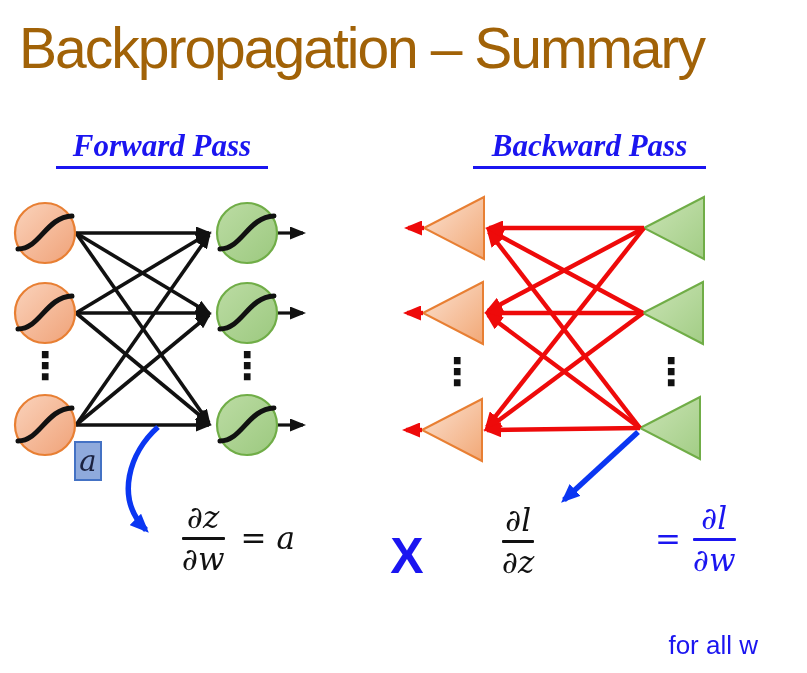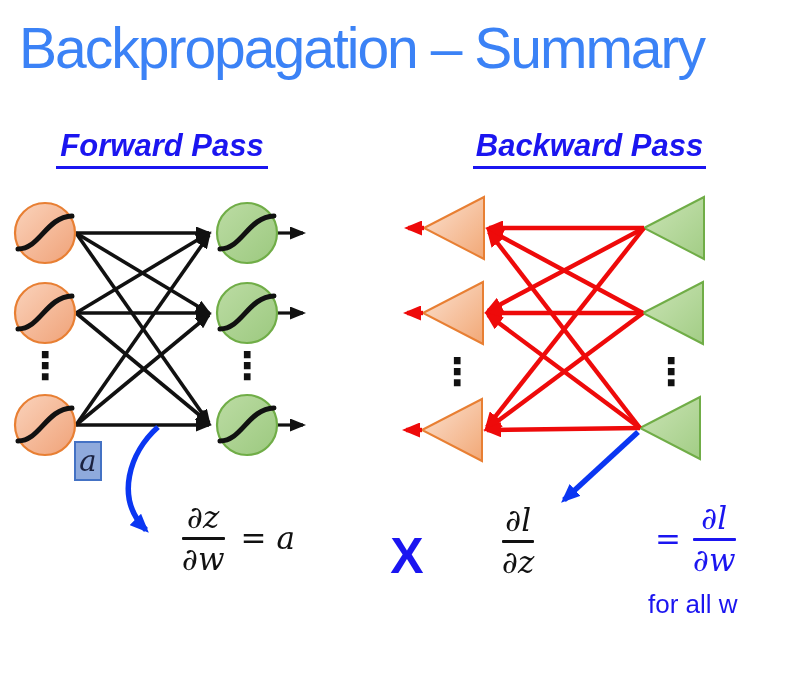--- a/index.html
+++ b/index.html
@@ -2,26 +2,26 @@
 <html><head>
 <meta charset="utf-8">
 <style>
   html,body{margin:0;padding:0;}
   body{
     width:807px;height:673px;position:relative;overflow:hidden;
     background:#ffffff;font-family:"Liberation Sans",sans-serif;
   }
   .slide-title{
     position:absolute;left:19px;top:16px;width:780px;
-    font-size:57px;font-weight:300;letter-spacing:-2px;color:#3b82f6;
+    font-size:57px;font-weight:300;letter-spacing:-2px;color:#a16207;
     line-height:1.15;white-space:nowrap;
   }
   .pass-heading{
     position:absolute;top:130px;
-    font-family:Liberation Sans, sans-serif;font-weight:bold;font-style:italic;
+    font-family:Liberation Serif, serif;font-weight:bold;font-style:italic;
     font-size:31px;color:#1b15f0;text-align:center;
     border-bottom:3px solid #1b15f0;padding-bottom:3px;line-height:1.05;
   }
   #fwd-heading{left:56px;width:212px;}
   #bwd-heading{left:449px;width:233px;margin-left:24px;}
   #diagram-svg{position:absolute;left:0;top:0;}
   .vdots{
     position:absolute;transform:translateX(-50%);
     font-family:"DejaVu Sans",sans-serif;font-weight:bold;font-size:38px;
     color:#111;line-height:0.75;
@@ -41,21 +41,21 @@
   .frac{display:inline-flex;flex-direction:column;align-items:center;padding:0 6px;}
   .frac .bar{align-self:stretch;height:3px;background:currentColor;margin:3px 0;border-radius:1px;}
   .eq{font-style:normal;margin:0 6px 0 10px;}
   .rhs{margin-left:4px;}
   .x-sign{
     position:absolute;left:387px;top:531px;width:40px;text-align:center;
     font-family:"Liberation Sans",sans-serif;font-weight:600;font-size:50px;
     color:#1b15f0;line-height:1;font-style:normal;
   }
   .note{
-    position:absolute;left:648px;top:591px;width:110px;text-align:left;
+    position:absolute;left:648px;top:632px;width:110px;text-align:right;
     font-family:"Liberation Sans",sans-serif;font-size:26px;color:#1b15f0;line-height:1.05;
   }
 </style>
 </head>
 <body>
 
 <div class="slide-title">Backpropagation – Summary</div>
 
 <div class="pass-heading" id="fwd-heading">Forward Pass</div>
 <div class="pass-heading" id="bwd-heading">Backward Pass</div>

